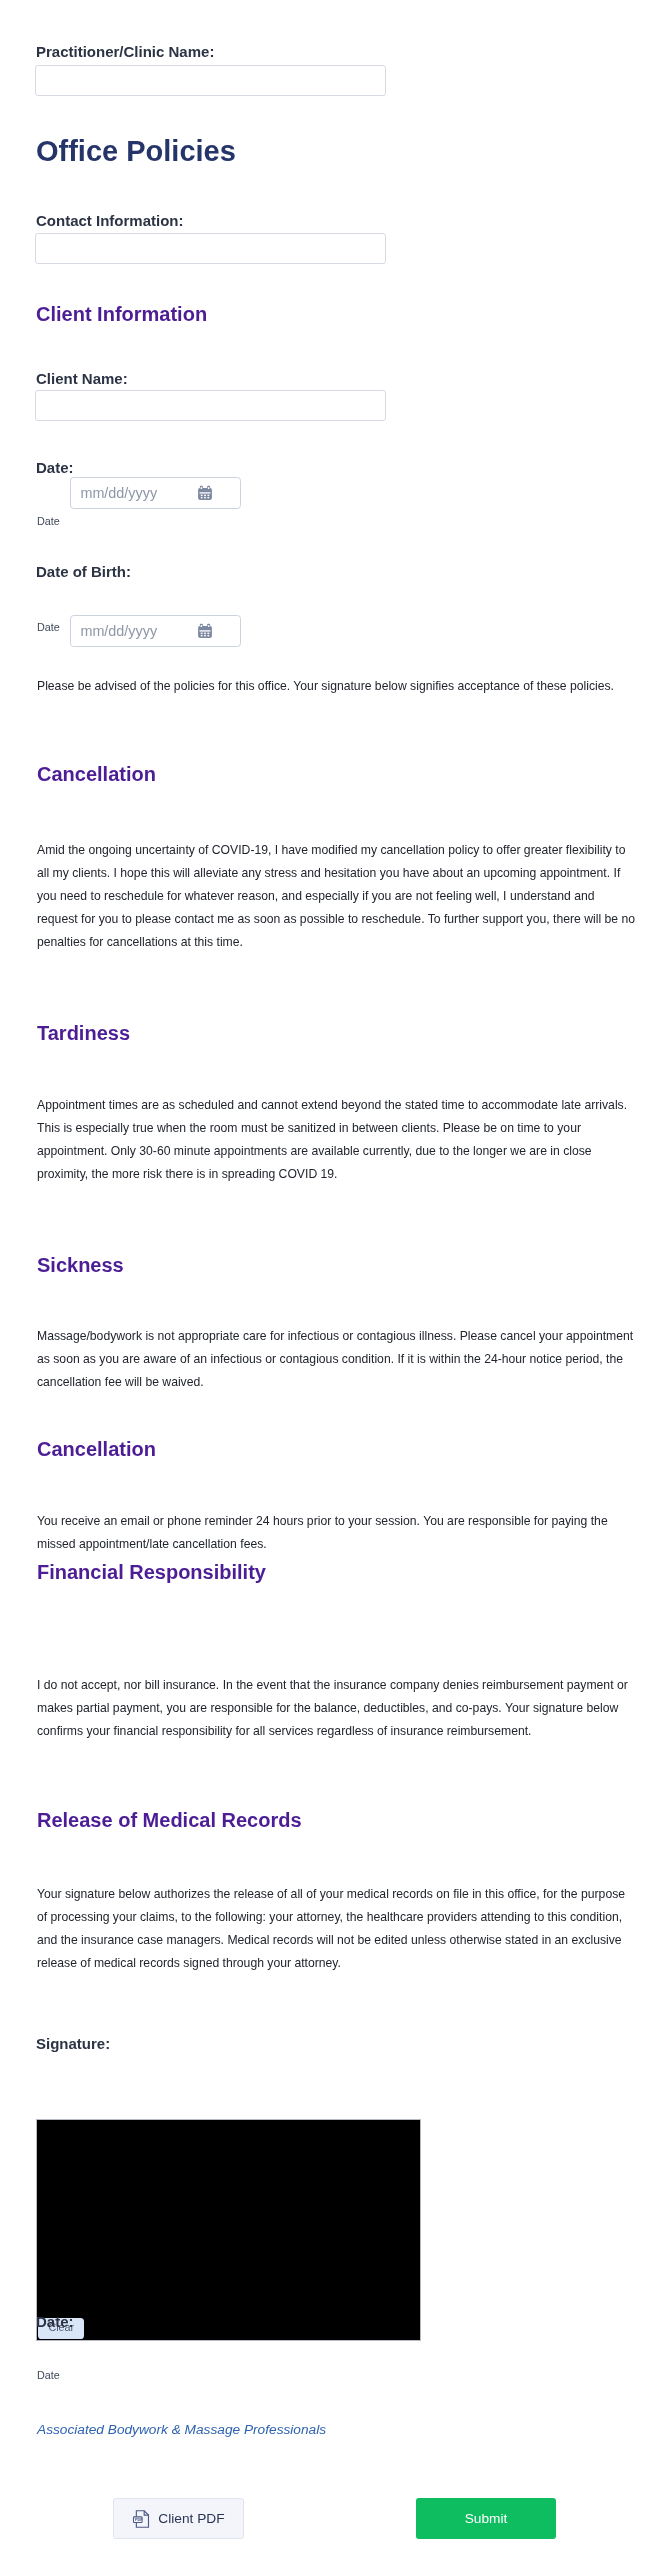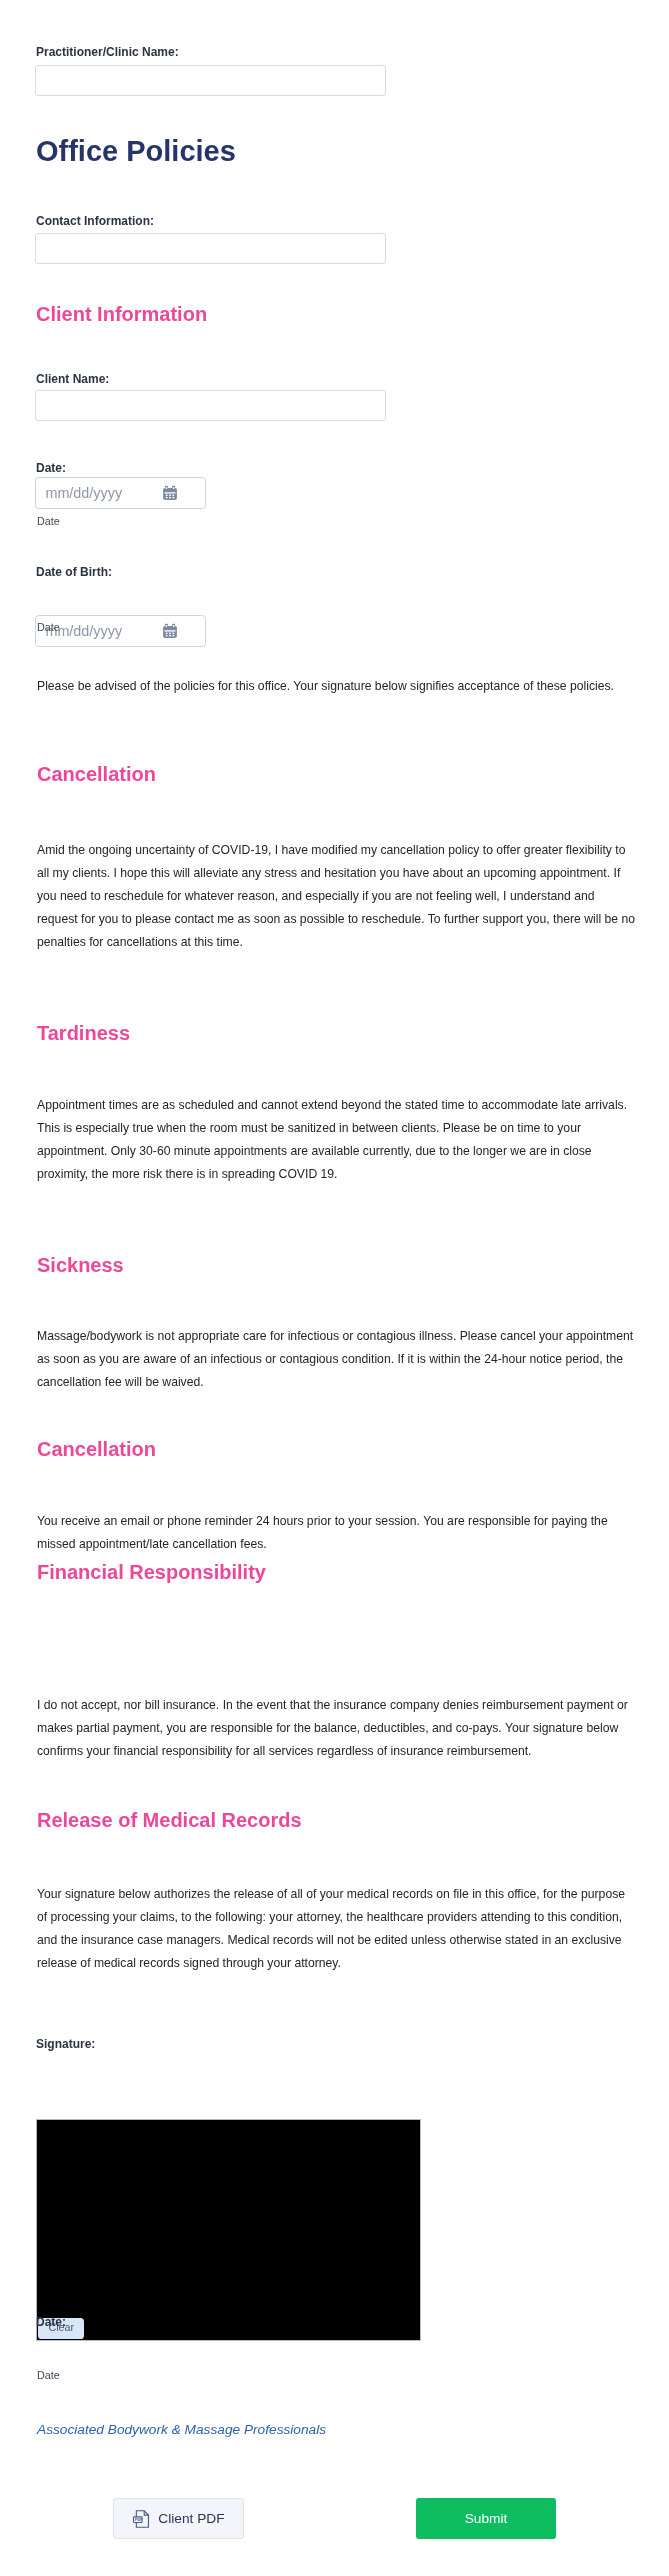--- a/index.html
+++ b/index.html
@@ -1,30 +1,30 @@
 <!DOCTYPE html>
 <html style="font-size:11.5px"><head>
 <meta charset="utf-8">
 <style>
   html,body{margin:0;padding:0;background:#ffffff;}
   body{font-family:"Liberation Sans", sans-serif; -webkit-font-smoothing:antialiased;}
   .page{position:relative;width:670px;height:2576px;background:#ffffff;overflow:hidden;}
   .abs{position:absolute;}
 
-  .field-label{font-size:12px;font-weight:bold;color:#2c3345;line-height:14.4px;}
+  .field-label{font-size:15px;font-weight:bold;color:#2c3345;line-height:14.4px;}
   .sub-label{font-size:10.8px;color:#3f4859;line-height:13px;}
 
   .h1{font-size:29px;font-weight:bold;color:#263569;line-height:35px;text-align:center;}
-  .h2{font-size:20px;font-weight:bold;color:#ec4899;line-height:24.5px;}
+  .h2{font-size:20px;font-weight:bold;color:#4c1d95;line-height:24.5px;}
 
   .para{font-size:12.2px;color:#21252d;line-height:23px;width:598px;}
 
   .text-input{box-sizing:border-box;width:351px;height:31px;border:0.7px solid #d6dae3;border-radius:2.9px;
     background:#fff;padding:0 8.6px;font-family:"Liberation Sans",sans-serif;font-size:12.2px;color:#2c3345;outline:none;}
-  .date-wrap{width:151px;height:32px;position:relative;}
+  .date-wrap{width:151px;height:32px;position:relative;margin-left:35px;}
   .date-input{box-sizing:border-box;width:171px;height:32px;border:0.7px solid #ccd2de;border-radius:3.6px;
     background:#fff;padding:0 27px 0 9.4px;font-family:"Liberation Sans",sans-serif;font-size:14.4px;color:#3f4859;outline:none;}
   .date-input::placeholder{color:#8f97a8;opacity:1;}
   .cal-icon{position:absolute;right:8px;top:50%;margin-top:-8px;width:16px;height:16px;color:#7d88a1;cursor:pointer;}
 
   .sig-box{box-sizing:border-box;width:385px;height:222px;border:0.7px solid #b6bac4;background:#000000;position:relative;}
   .clear-btn{position:absolute;left:1.4px;bottom:1.4px;background:#d9e6f8;color:#4f5b75;border:none;border-radius:3.6px;
     font-family:"Liberation Sans",sans-serif;font-size:10.8px;padding:3.6px 10px;cursor:pointer;line-height:13.7px;}
 
   .link{font-size:13.7px;color:#2d62b0;text-decoration:none;cursor:pointer;font-style:italic;}
@@ -101,21 +101,21 @@
   <div class="abs h2" style="left:37px;top:1021px;">Tardiness</div>
   <div class="abs para" style="left:37px;top:1094px;">Appointment times are as scheduled and cannot extend beyond the stated time to accommodate late arrivals. This is especially true when the room must be sanitized in between clients. Please be on time to your appointment. Only 30-60 minute appointments are available currently, due to the longer we are in close proximity, the more risk there is in spreading COVID 19.</div>
 
   <div class="abs h2" style="left:37px;top:1253px;">Sickness</div>
   <div class="abs para" style="left:37px;top:1325px;">Massage/bodywork is not appropriate care for infectious or contagious illness. Please cancel your appointment as soon as you are aware of an infectious or contagious condition. If it is within the 24-hour notice period, the cancellation fee will be waived.</div>
 
   <div class="abs h2" style="left:37px;top:1437px;">Cancellation</div>
   <div class="abs para" style="left:37px;top:1510px;">You receive an email or phone reminder 24 hours prior to your session. You are responsible for paying the missed appointment/late cancellation fees.</div>
 
   <div class="abs h2" style="left:37px;top:1528px;margin-top:32px;">Financial Responsibility</div>
-  <div class="abs para" style="left:37px;top:1674px;margin-top:20px;">I do not accept, nor bill insurance. In the event that the insurance company denies reimbursement payment or makes partial payment, you are responsible for the balance, deductibles, and co-pays. Your signature below confirms your financial responsibility for all services regardless of insurance reimbursement.</div>
+  <div class="abs para" style="left:37px;top:1674px;">I do not accept, nor bill insurance. In the event that the insurance company denies reimbursement payment or makes partial payment, you are responsible for the balance, deductibles, and co-pays. Your signature below confirms your financial responsibility for all services regardless of insurance reimbursement.</div>
 
   <div class="abs h2" style="left:37px;top:1808px;">Release of Medical Records</div>
   <div class="abs para" style="left:37px;top:1883px;">Your signature below authorizes the release of all of your medical records on file in this office, for the purpose of processing your claims, to the following: your attorney, the healthcare providers attending to this condition, and the insurance case managers. Medical records will not be edited unless otherwise stated in an exclusive release of medical records signed through your attorney.</div>
 
   <div class="abs field-label" style="left:36px;top:2037px;">Signature:</div>
   <div class="abs sig-box" style="left:36px;top:2055px;">
     <button class="clear-btn">Clear</button>
   </div>
 
   <div class="abs field-label" style="left:36px;top:2315px;">Date:</div>

